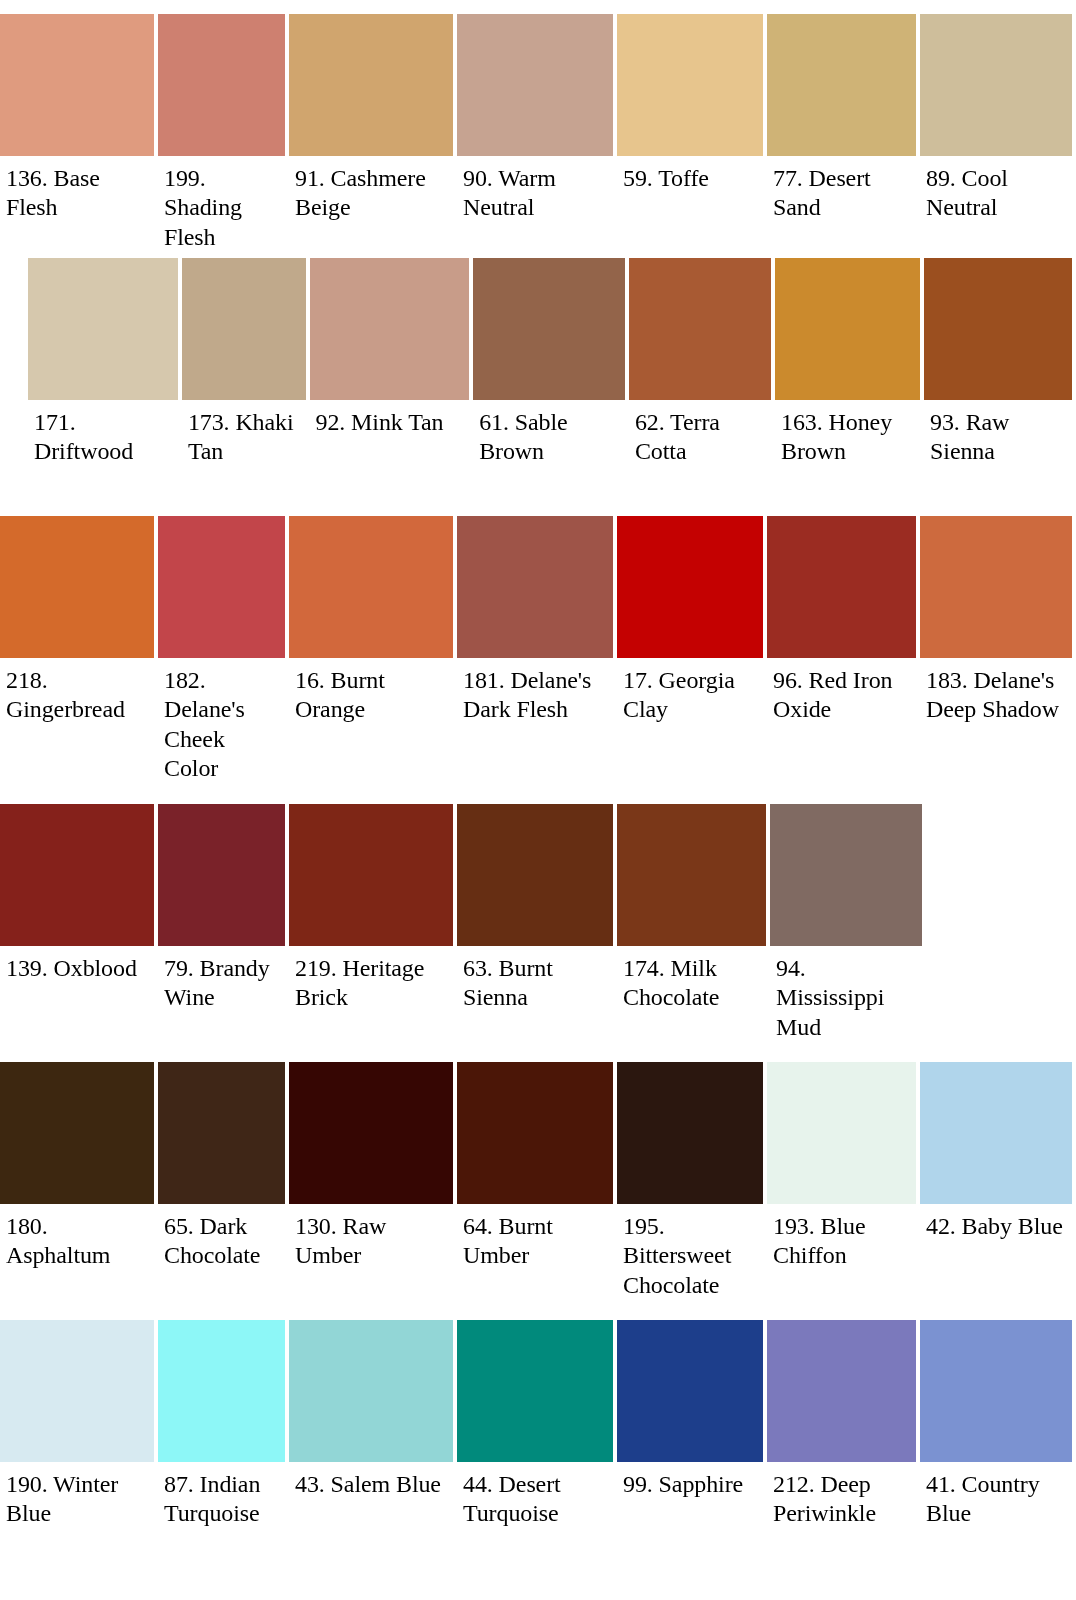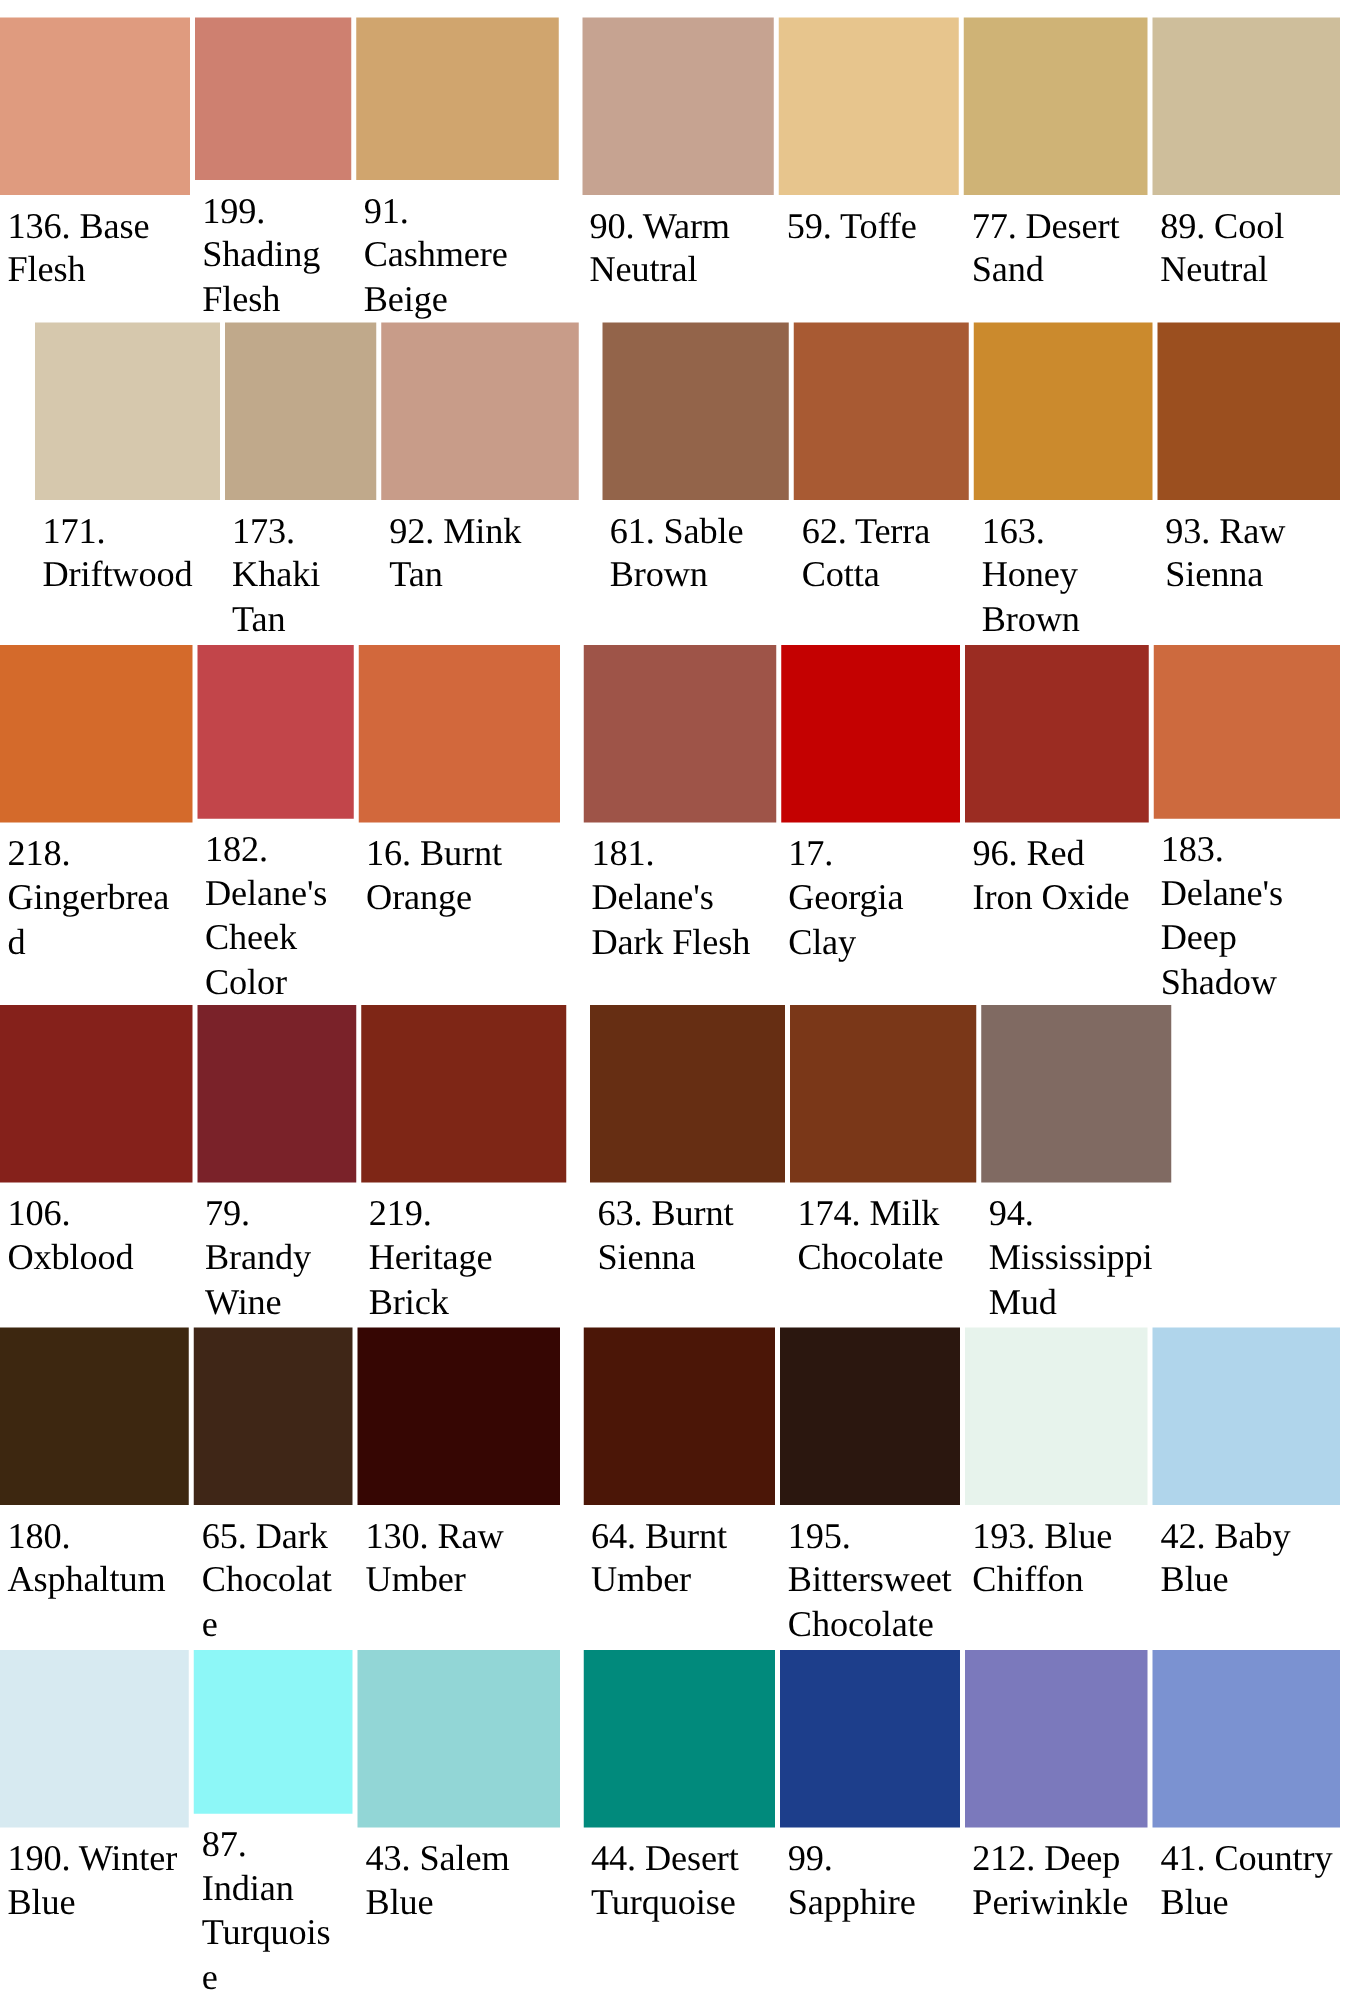--- a/index.html
+++ b/index.html
@@ -30,33 +30,33 @@
     display: flex;
     flex-direction: column;
     box-sizing: border-box;
     padding: 0 4px 0 0;
   }
   .swatch {
     width: 100%;
     box-sizing: border-box;
   }
   .label {
-    font-size: 29px;
+    font-size: 24px;
     line-height: 1.22;
     color: #000000;
     padding: 8px 6px 0 6px;
     box-sizing: border-box;
     word-wrap: break-word;
     letter-spacing: -0.1px;
   }
   
   .c0 { width: 158px; }
   .c1 { width: 131px; }
   .c2 { width: 168px; }
-  .c3 { width: 160px; margin-left: 15px; }
+  .c3 { width: 160px; }
   .c4 { width: 150px; }
   .c5 { width: 153px; }
   .c6 { width: 156px; }
 
   .r0 .swatch { height: 142px; }
   .r1 .swatch { height: 142px; }
   .r2 .swatch { height: 142px; }
   .r3 .swatch { height: 142px; }
   .r4 .swatch { height: 142px; }
   .r5 .swatch { height: 142px; }
@@ -160,21 +160,21 @@
         <div class="label">96. Red Iron Oxide</div>
       </div>
       <div class="cell c6">
         <div class="swatch" style="background-color: rgb(205, 106, 62);"></div>
         <div class="label">183. Delane's Deep Shadow</div>
       </div>
     </div>
     <div class="row r3">
       <div class="cell c0">
         <div class="swatch" style="background-color: rgb(133, 33, 27);"></div>
-        <div class="label">106. Oxblood</div>
+        <div class="label">139. Oxblood</div>
       </div>
       <div class="cell c1">
         <div class="swatch" style="background-color: rgb(122, 34, 41);"></div>
         <div class="label">79. Brandy Wine</div>
       </div>
       <div class="cell c2">
         <div class="swatch" style="background-color: rgb(126, 38, 22);"></div>
         <div class="label">219. Heritage Brick</div>
       </div>
       <div class="cell c3">

